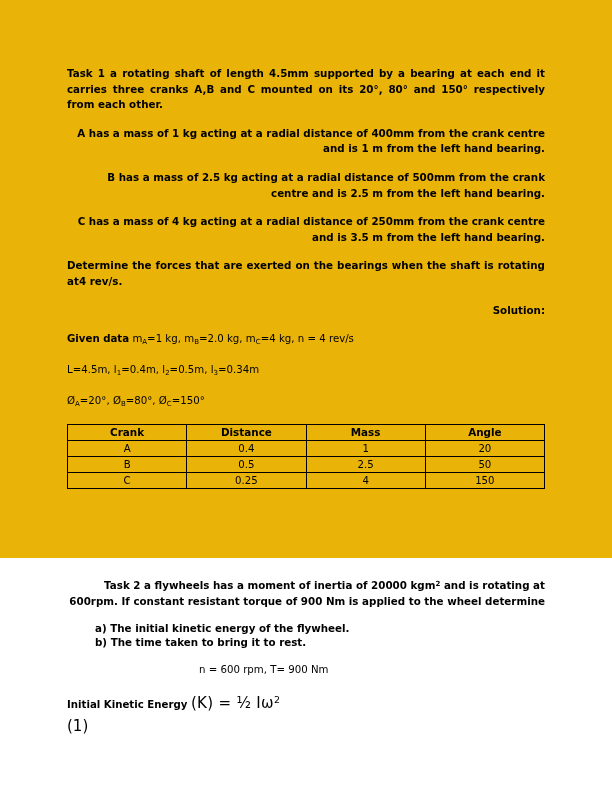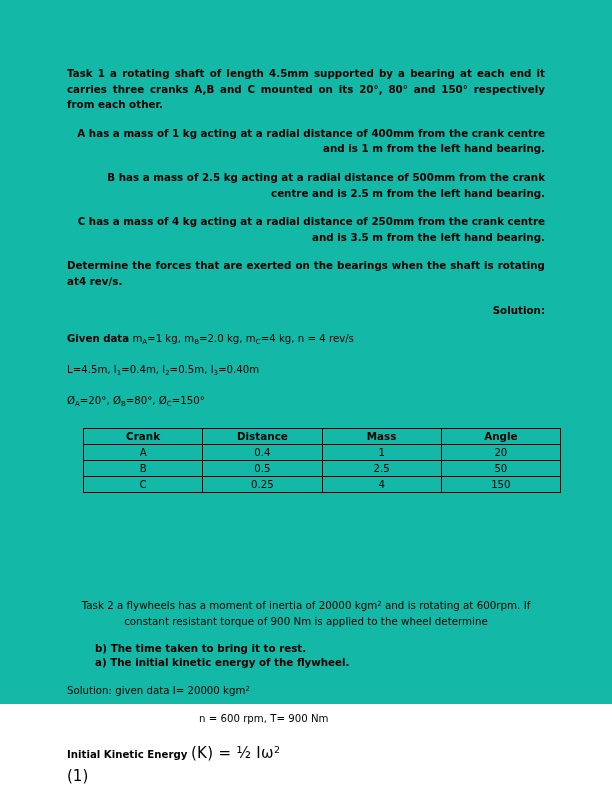--- a/index.html
+++ b/index.html
@@ -13,22 +13,22 @@
     position: relative;
     font-family: "DejaVu Sans", sans-serif;
     color: #000000;
     overflow: hidden;
   }
   .page {
     position: absolute;
     left: 0;
     top: 0;
     width: 612px;
-    height: 704px;
-    background: #14b8a6;
+    height: 558px;
+    background: #eab308;
   }
   .content {
     position: absolute;
     left: 67px;
     top: 66px;
     width: 478px;
   }
 
   
   p.bold-just {
@@ -66,21 +66,21 @@
   }
   sup {
     font-size: 7px;
     vertical-align: 0.45em;
   }
 
   
   table.crank-table {
     border-collapse: collapse;
     width: 478px;
-    margin: 16px;
+    margin: 0;
     table-layout: fixed;
     border: 1.4px solid #000;
   }
   table.crank-table th,
   table.crank-table td {
     border: 0.8px solid #000;
     text-align: center;
     font-size: 10.2px;
     line-height: 13px;
     padding: 1px 2px;
@@ -94,25 +94,25 @@
     font-weight: normal;
   }
 
   
   .gap-block {
     height: 88px;
   }
 
   
   p.task2 {
-    font-weight: normal;
+    font-weight: bold;
     font-size: 10.3px;
     line-height: 15.6px;
     margin: 0 0 11px 0;
-    text-align: center;
+    text-align: right;
   }
   ul.abc {
     list-style: none;
     margin: 0 0 12px 0;
     padding: 0 0 0 28px;
   }
   ul.abc li {
     font-weight: bold;
     font-size: 10.3px;
     line-height: 14.6px;
@@ -172,21 +172,21 @@
 
     <p class="bold-just">Determine the forces that are exerted on the bearings when the shaft is rotating at4 rev/s.</p>
 
     <p class="bold-plain">Solution:</p>
 
     <p class="data-line">
       <b>Given data</b><span>&nbsp;</span><span>m</span><sub>A</sub><span>=1 kg, </span><span>m</span><sub>B</sub><span>=2.0 kg, </span><span>m</span><sub>C</sub><span>=4 kg, n = 4 rev/s</span>
     </p>
 
     <p class="data-line">
-      <span>L=4.5m, </span><span>l</span><sub>1</sub><span>=0.4m, </span><span>l</span><sub>2</sub><span>=0.5m, </span><span>l</span><sub>3</sub><span>=0.40m</span>
+      <span>L=4.5m, </span><span>l</span><sub>1</sub><span>=0.4m, </span><span>l</span><sub>2</sub><span>=0.5m, </span><span>l</span><sub>3</sub><span>=0.34m</span>
     </p>
 
     <p class="data-line">
       <span>Ø</span><sub>A</sub><span>=20°, </span><span>Ø</span><sub>B</sub><span>=80°, </span><span>Ø</span><sub>C</sub><span>=150°</span>
     </p>
 
     <table class="crank-table">
       <thead>
         <tr>
           <th>Crank</th>
@@ -217,27 +217,24 @@
       </tbody>
     </table>
 
     <div class="gap-block"></div>
 
     <p class="task2">
       <span>Task 2 a flywheels has a moment of inertia of 20000 kgm</span><sup>2</sup><span> and is rotating at 600rpm. If constant resistant torque of 900 Nm is applied to the wheel determine</span>
     </p>
 
     <ul class="abc">
+      <li>a) The initial kinetic energy of the flywheel.</li>
       <li>b) The time taken to bring it to rest.</li>
-      <li>a) The initial kinetic energy of the flywheel.</li>
     </ul>
 
-    <p class="sol-line">
-      <span>Solution: given data I= 20000 kgm</span><sup>2</sup>
-    </p>
 
     <p class="sol-line indent">n = 600 rpm, T= 900 Nm</p>
 
     <div class="ke-line">
       <span class="ke-label">Initial Kinetic Energy </span><span class="ke-math"><span>(K) = ½ Iω</span><sup>2</sup></span>
       <span class="eq-num">(1)</span>
     </div>
 
   </div>
 </div>

